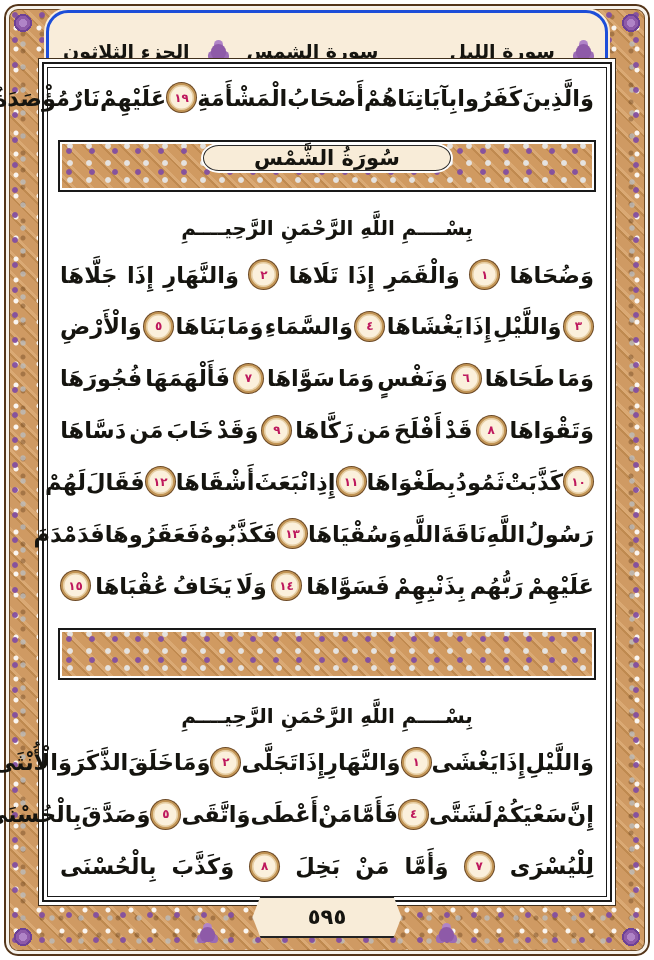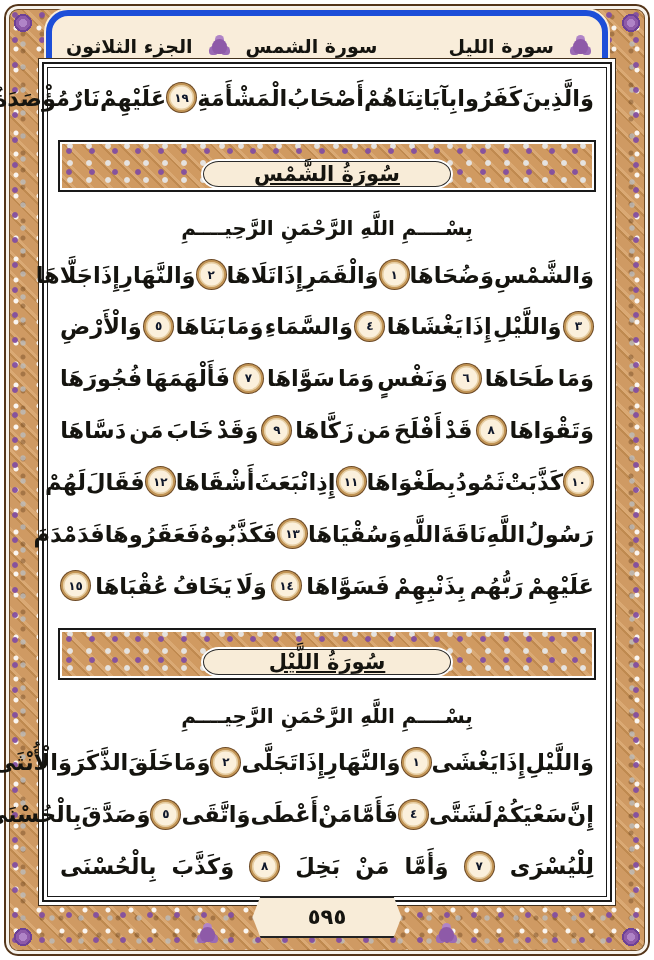--- a/index.html
+++ b/index.html
@@ -15,23 +15,23 @@
       radial-gradient(circle at 9px 9px, rgba(84,48,16,.35) 2px, transparent 3px) 10px 4px/19px 17px,
       repeating-linear-gradient(45deg,#cf9a63 0 9px,#bf8a50 9px 11px,#daa974 11px 14px);
     box-shadow: inset 0 0 0 2px #53351a, inset 0 0 0 5px #f7f3ec, inset 0 0 0 6px #6d4a26;}
   .corner{position:absolute;width:22px;height:22px;border-radius:50%;
     background:radial-gradient(circle,#b084c7 0 4px,#8e5aa8 4px 7px,#6d4196 7px 9px,transparent 9px);}
   .corner.tl{top:8px;left:8px}.corner.tr{top:8px;right:8px}
   .corner.bl{bottom:8px;left:8px}.corner.br{bottom:8px;right:8px}
 
   
   .header{position:absolute;top:10px;left:46px;right:46px;height:44px;
-    background:#f9edda;border:6px solid #1d4ed8;border-radius:22px;
+    background:#f9edda;border:3px solid #1d4ed8;border-radius:22px;
     display:flex;align-items:center;justify-content:space-between;
-    direction:ltr;padding:8px 14px;box-shadow:0 0 0 2px #f9edda;}
+    direction:ltr;padding:16px 14px;box-shadow:0 0 0 2px #f9edda;}
   .hlabel{font-size:19px;font-weight:700;letter-spacing:0;direction:rtl;white-space:nowrap;}
   .hgroup{display:flex;gap:71px;direction:ltr;}
   .flower{display:inline-block;width:15px;height:15px;border-radius:55% 55% 45% 45%;
     background:#8e5aa8;position:relative;
     box-shadow:-6px 4px 0 -3px #9b6bb5, 6px 4px 0 -3px #9b6bb5, 0 -7px 0 -3px #b084c7;}
 
   
   .frame{position:absolute;top:62px;left:42px;right:42px;bottom:58px;
     background:#fff;border:2px solid #191919;padding:3px;
     box-shadow:0 0 0 3px #fff,0 0 0 4px #42301c;}
@@ -39,28 +39,28 @@
     padding:4px 10px;display:flex;flex-direction:column;}
 
   
   .row{display:flex;align-items:center;min-height:0;}
   .row.ayah{flex:1.08;justify-content:space-between;direction:rtl;
     font-size:22.5px;font-weight:700;white-space:nowrap;padding:0 2px;}
   .row.ayah .w{display:inline-block;}
   .num{display:inline-flex;align-items:center;justify-content:center;flex:0 0 auto;
     min-width:25px;height:25px;border-radius:50%;background:#fbf0dc;
     border:2px solid #c29556;box-shadow:0 0 0 1px #6d4a26, inset 0 0 0 1.5px #e7cfa4;
-    font-size:12px;font-weight:700;color:#0f172a;margin:0 1px;}
+    font-size:12px;font-weight:700;color:#be185d;margin:0 1px;}
 
   .row.banner{flex:1;min-height:46px;border:2px solid #191919;box-shadow:inset 0 0 0 2px #fff;
     background:
       radial-gradient(circle at 9px 9px, rgba(130,78,160,.95) 2.4px, rgba(130,78,160,0) 3.4px) 0 0/23px 21px,
       radial-gradient(circle at 5px 14px, rgba(230,230,230,.95) 2.4px, rgba(230,230,230,0) 3.4px) 5px 7px/19px 17px,
       repeating-linear-gradient(45deg,#d09a61 0 8px,#c08a50 8px 10px,#daa974 10px 13px);
-    display:flex;align-items:flex-end;justify-content:center;margin:16px 0;text-decoration:underline;}
+    display:flex;align-items:flex-start;justify-content:center;margin:16px 0;}
   .cartouche{flex:0 0 46%;margin:3px 0;background:#f8ecd8;border:1.5px solid #2a2a2a;
     border-radius:22px/18px;display:flex;align-items:center;justify-content:center;
     font-size:21px;font-weight:700;box-shadow:0 0 0 2px #fff;}
   .bside{flex:1;}
 
   .row.bism{flex:.85;justify-content:center;font-size:20px;font-weight:700;}
 
   
   .pagenum{position:absolute;bottom:22px;left:50%;transform:translateX(-50%);
     width:158px;height:38px;background:#f8ecd8;border:2px solid #222;
@@ -106,21 +106,20 @@
       </div>
       <div class="row banner">
         <span class="bside"></span>
         <span class="cartouche">سُورَةُ الشَّمْس</span>
         <span class="bside"></span>
       </div>
       <div class="row bism">
         <span>بِسْــــمِ اللَّهِ الرَّحْمَنِ الرَّحِيــــمِ</span>
       </div>
       <div class="row ayah">
-        <span class="w">وَالشَّمْسِ</span>
         <span class="w">وَضُحَاهَا</span>
         <span class="num">١</span>
         <span class="w">وَالْقَمَرِ</span>
         <span class="w">إِذَا</span>
         <span class="w">تَلَاهَا</span>
         <span class="num">٢</span>
         <span class="w">وَالنَّهَارِ</span>
         <span class="w">إِذَا</span>
         <span class="w">جَلَّاهَا</span>
       </div>
@@ -190,21 +189,20 @@
         <span class="w">بِذَنْبِهِمْ</span>
         <span class="w">فَسَوَّاهَا</span>
         <span class="num">١٤</span>
         <span class="w">وَلَا</span>
         <span class="w">يَخَافُ</span>
         <span class="w">عُقْبَاهَا</span>
         <span class="num">١٥</span>
       </div>
       <div class="row banner">
         <span class="bside"></span>
-        <span class="cartouche">سُورَةُ اللَّيْل</span>
         <span class="bside"></span>
       </div>
       <div class="row bism">
         <span>بِسْــــمِ اللَّهِ الرَّحْمَنِ الرَّحِيــــمِ</span>
       </div>
       <div class="row ayah">
         <span class="w">وَاللَّيْلِ</span>
         <span class="w">إِذَا</span>
         <span class="w">يَغْشَى</span>
         <span class="num">١</span>

